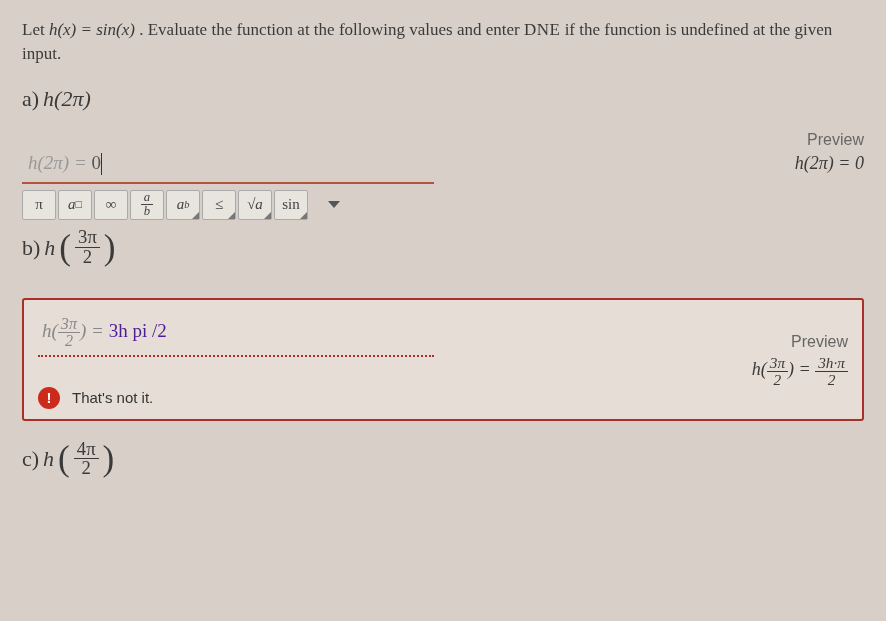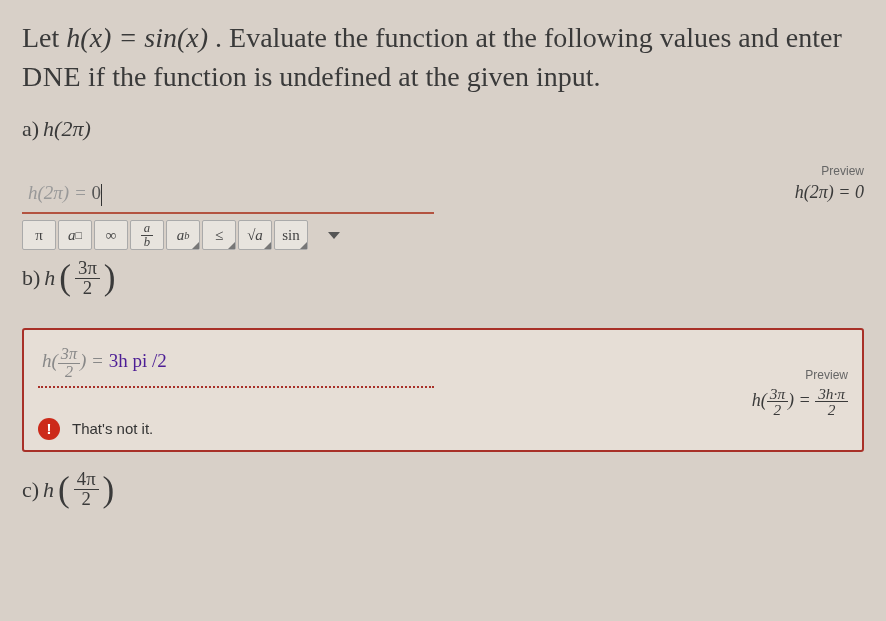--- a/index.html
+++ b/index.html
@@ -6,21 +6,21 @@
 body {
   font-family: Georgia, 'Times New Roman', serif;
   background: #d8d0c8;
   width: 886px;
   height: 621px;
   padding: 18px 22px;
   color: #333;
   overflow: hidden;
 }
 .problem-text {
-  font-size: 28px;
+  font-size: 17px;
   line-height: 1.4;
   margin-bottom: 20px;
   color: #3a3a3a;
 }
 .math-ital { font-style: italic; }
 .dne { font-family: 'Times New Roman', serif; font-weight: normal; letter-spacing: 0.5px; }
 .part-label {
   font-size: 22px;
   color: #3a3a3a;
   margin-bottom: 10px;
@@ -38,21 +38,21 @@
 .right-col {
   flex: 1;
   min-height: 62px;
   display: flex;
   flex-direction: column;
   align-items: flex-end;
   justify-content: center;
 }
 .badge-label {
   font-family: Arial, sans-serif;
-  font-size: 12px;
+  font-size: 16px;
   color: #666;
   margin-bottom: 4px;
 }
 .preview-math {
   font-size: 18px;
   font-style: italic;
   color: #3a3a3a;
 }
 .input-area {
   height: 36px;

